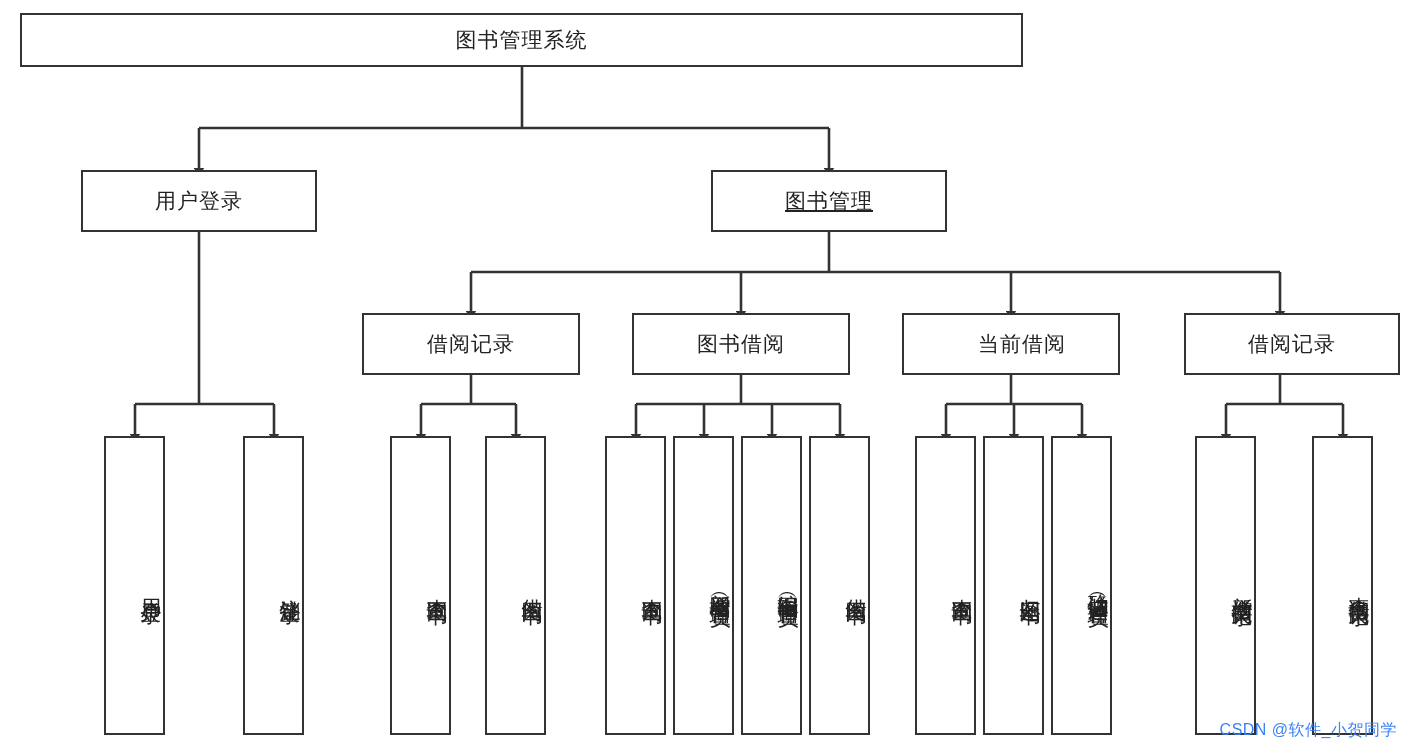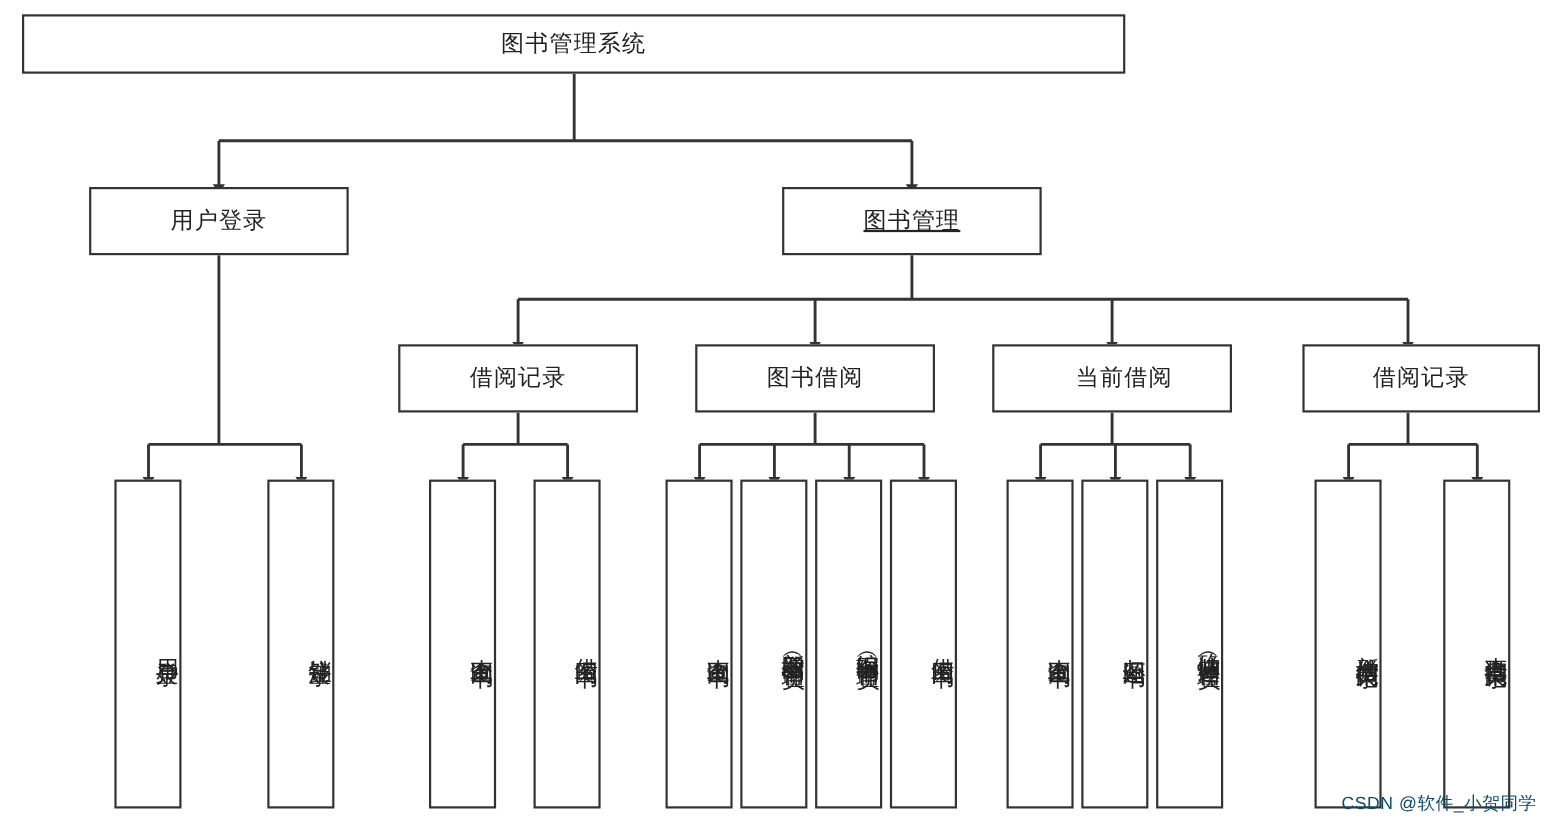--- a/index.html
+++ b/index.html
@@ -52,21 +52,21 @@
   }
   .node-label {
     display: block;
     line-height: 1.18;
   }
   .watermark {
     position: absolute;
     right: 8px;
     bottom: 6px;
     font-size: 16px;
-    color: #0c4a6e;
+    color: #3b82f6;
     letter-spacing: 0.5px;
     user-select: none;
     white-space: nowrap;
   }
 </style>
 </head>
 <body>
 
 <div id="diagram-root">
 

